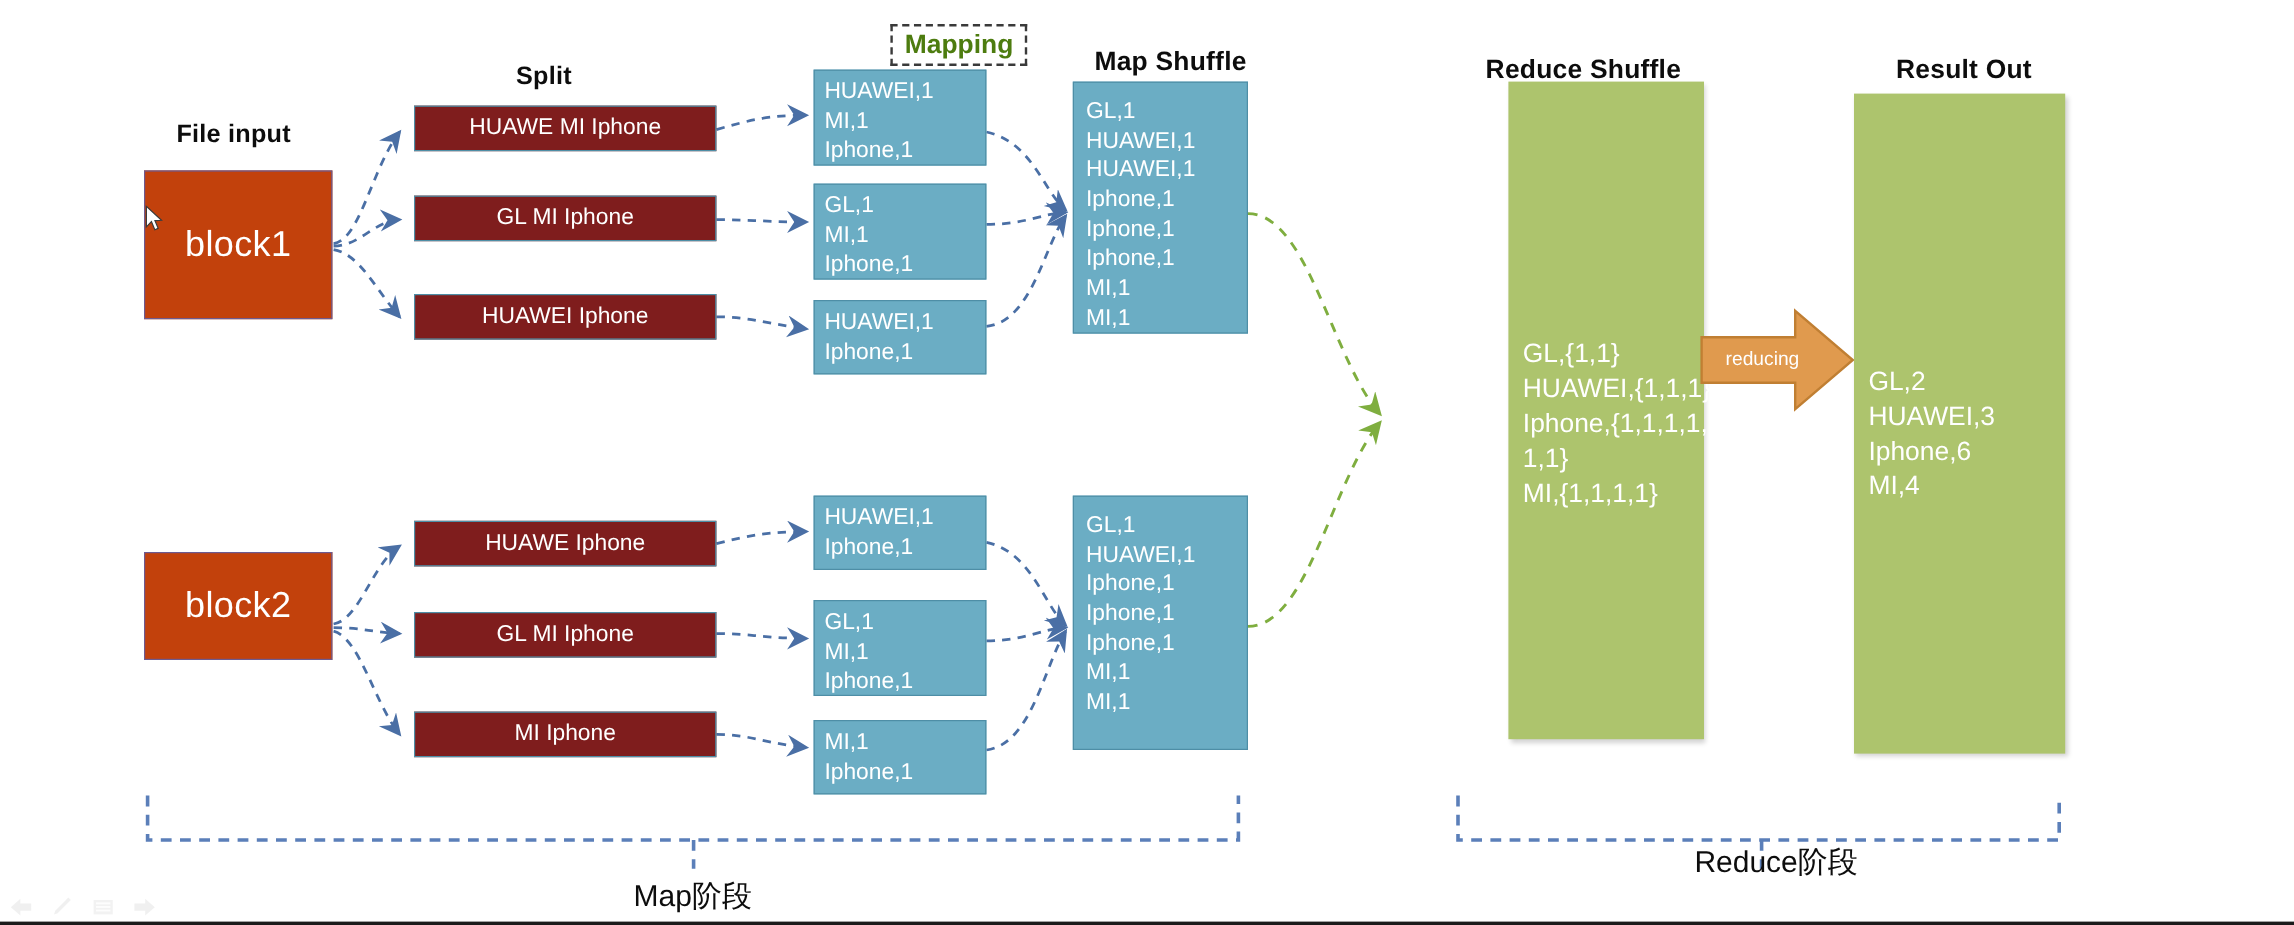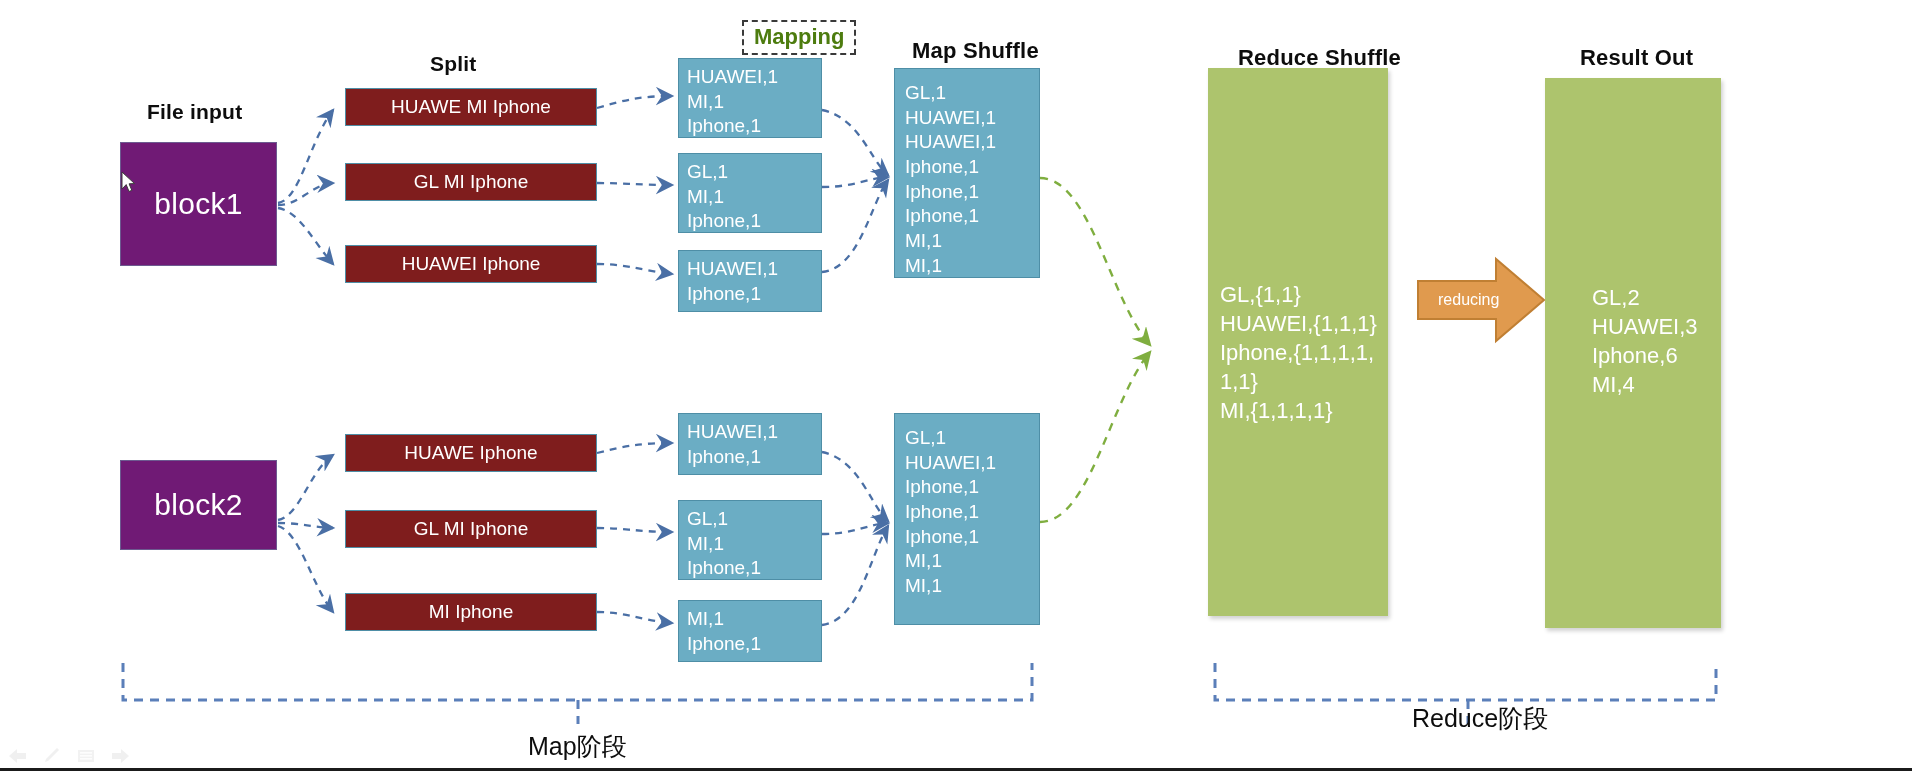--- a/index.html
+++ b/index.html
@@ -19,21 +19,21 @@
   }
   .hdr.big { font-size:22px; }
 
   .mapping-label {
     position:absolute; font-weight:bold; font-size:22px; color:#4d7c0f;
     border:2px dashed #3a3a3a; padding:2px 10px 3px 10px; background:#fff;
     white-space:nowrap;
   }
 
   .block {
-    position:absolute; background:#701a75; border:1px solid #6d5a90;
+    position:absolute; background:#c2410c; border:1px solid #6d5a90;
     display:flex; align-items:center; justify-content:center;
     color:#ffffff; font-size:30px; letter-spacing:.3px;
   }
 
   .splitbox {
     position:absolute; background:#7f1d1d; border:1.5px solid #4e8ea6;
     display:flex; align-items:center; justify-content:center;
     color:#ffffff; font-size:19px; white-space:nowrap;
   }
 
@@ -215,39 +215,39 @@
   <div class="shufbox" style="left:894px; top:413px; width:146px; height:212px;">
     <span>GL,1</span>
     <span>HUAWEI,1</span>
     <span>Iphone,1</span>
     <span>Iphone,1</span>
     <span>Iphone,1</span>
     <span>MI,1</span>
     <span>MI,1</span>
   </div>
 
-  <div class="greenbox" style="left:1208px; top:68px; width:180px; height:548px;">
+  <div class="greenbox" style="left:1257px; top:68px; width:163px; height:548px;">
     <div class="lines" style="top:212px;">
       <span>GL,{1,1}</span>
       <span>HUAWEI,{1,1,1}</span>
       <span>Iphone,{1,1,1,1,</span>
       <span>1,1}</span>
       <span>MI,{1,1,1,1}</span>
     </div>
   </div>
 
   <div class="arrow-reduce" style="left:1416px; top:255px; width:130px; height:90px;">
     <svg width="130" height="90" viewBox="0 0 130 90">
       <path d="M2,26 L80,26 L80,4 L128,45 L80,86 L80,64 L2,64 Z" fill="#e09a4e" stroke="#c07f33" stroke-width="2"></path>
     </svg>
     <span class="lbl">reducing</span>
   </div>
 
   <div class="greenbox" style="left:1545px; top:78px; width:176px; height:550px;">
-    <div class="lines" style="top:205px;margin-left:35px;">
+    <div class="lines" style="top:225px;">
       <span>GL,2</span>
       <span>HUAWEI,3</span>
       <span>Iphone,6</span>
       <span>MI,4</span>
     </div>
   </div>
 
   <div class="phase-label" style="left:528px; top:730px;">Map阶段</div>
   <div class="phase-label" style="left:1412px; top:702px;">Reduce阶段</div>
 

